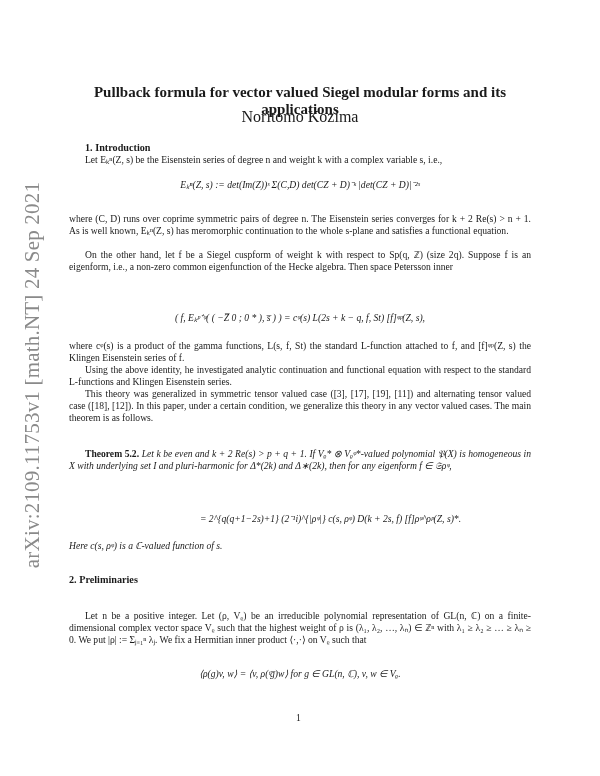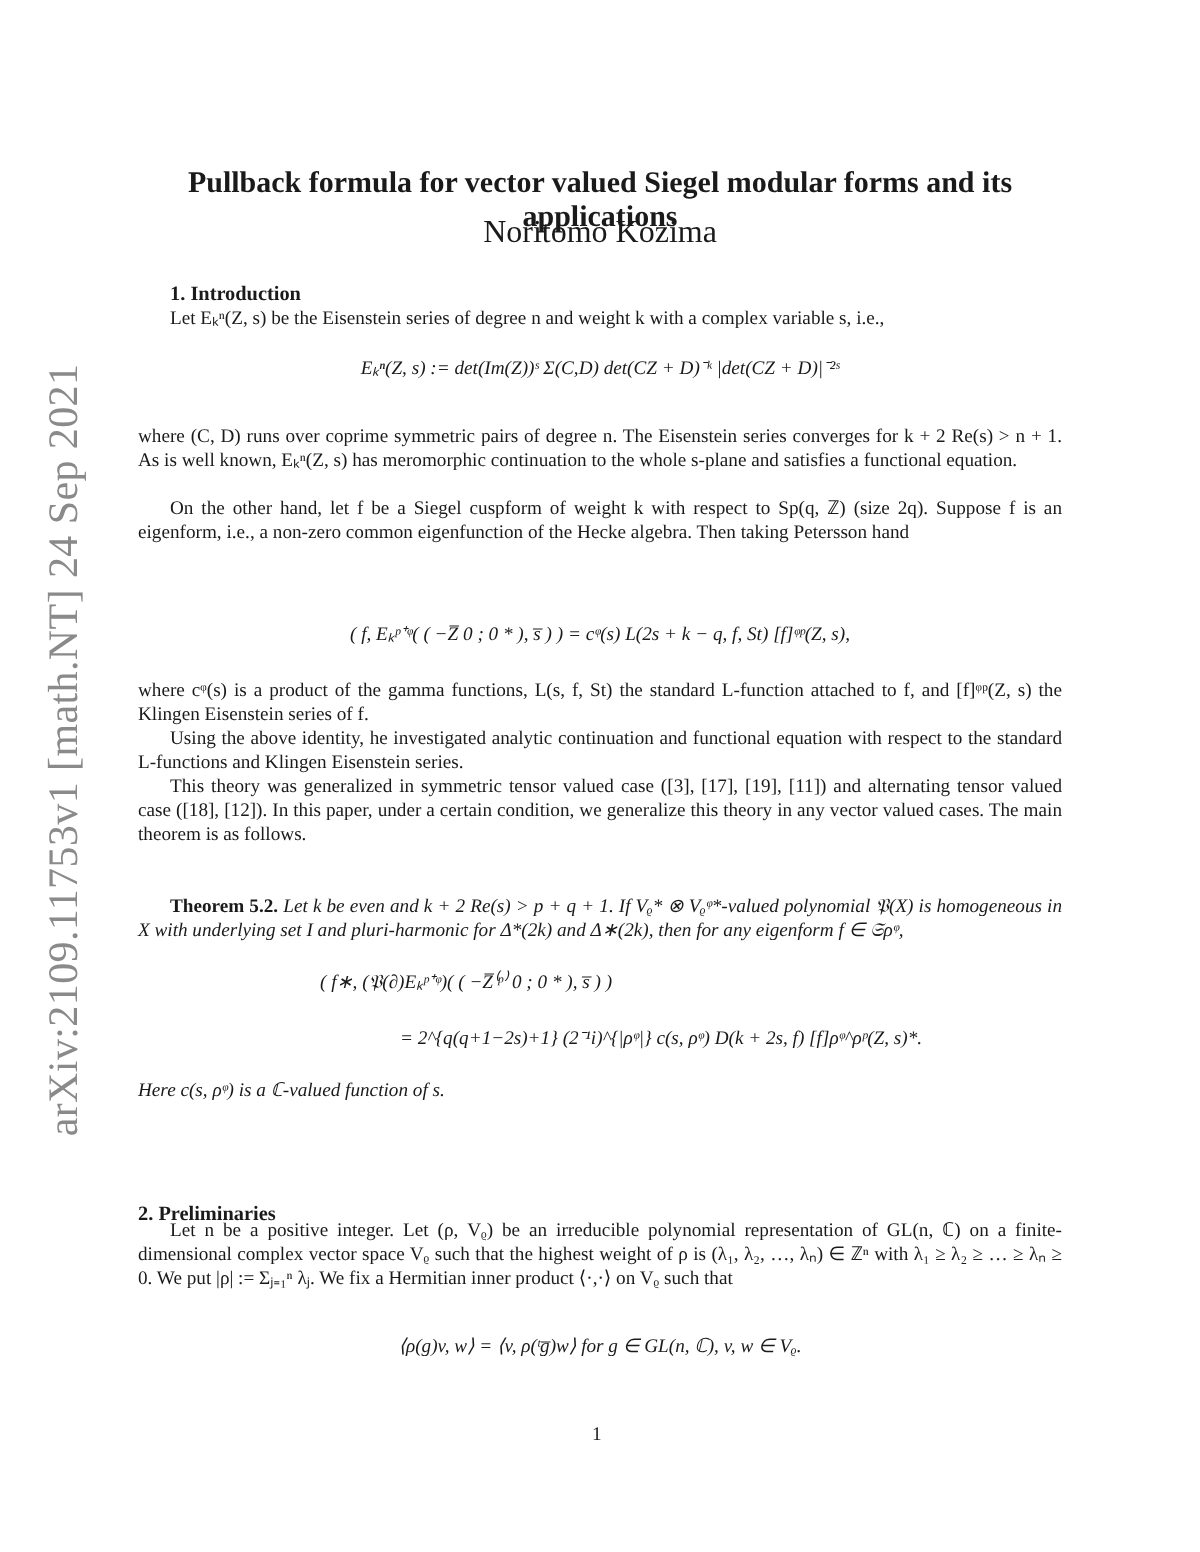--- a/index.html
+++ b/index.html
@@ -34,35 +34,34 @@
     <span>arXiv:2109.11753v1  [math.NT]  24 Sep 2021</span>
   </div>
 
   <div class="title">Pullback formula for vector valued Siegel modular forms and its applications</div>
   <div class="author">Noritomo Kozima</div>
 
   <div class="content h1" style="top:142px;margin-left:16px;">1. Introduction</div>
   <div class="content eq" style="top:178px; height:28px; line-height:14px;">Eₖⁿ(Z, s) := det(Im(Z))ˢ  Σ(C,D)  det(CZ + D)⁻ᵏ |det(CZ + D)|⁻²ˢ</div>
   <div class="content p ind" style="top:154px;">Let Eₖⁿ(Z, s) be the Eisenstein series of degree n and weight k with a complex variable s, i.e.,</div>
   <div class="content p" style="top:213px;">where (C, D) runs over coprime symmetric pairs of degree n. The Eisenstein series converges for k + 2 Re(s) &gt; n + 1. As is well known, Eₖⁿ(Z, s) has meromorphic continuation to the whole s-plane and satisfies a functional equation.</div>
-  <div class="content p ind" style="top:249px;">On the other hand, let f be a Siegel cuspform of weight k with respect to Sp(q, ℤ) (size 2q). Suppose f is an eigenform, i.e., a non-zero common eigenfunction of the Hecke algebra. Then taking Petersson hand</div>
+  <div class="content p ind" style="top:249px;">On the other hand, let f be a Siegel cuspform of weight k with respect to Sp(q, ℤ) (size 2q). Suppose f is an eigenform, i.e., a non-zero common eigenfunction of the Hecke algebra. Then space Petersson inner</div>
   <div class="content eq" style="top:312px; white-space:nowrap;">
     <span>( f, Eₖᵖ⁺ᵠ( ( −Z̅  0 ; 0  * ), s̅ ) )</span>
     <span>= cᵠ(s) L(2s + k − q, f, St) [f]ᵠᵖ(Z, s),</span>
   </div>
   <div class="content p" style="top:340px;">where cᵠ(s) is a product of the gamma functions, L(s, f, St) the standard L-function attached to f, and [f]ᵠᵖ(Z, s) the Klingen Eisenstein series of f.</div>
   <div class="content p ind" style="top:364px;">Using the above identity, he investigated analytic continuation and functional equation with respect to the standard L-functions and Klingen Eisenstein series.</div>
   <div class="content p ind" style="top:388px;">This theory was generalized in symmetric tensor valued case ([3], [17], [19], [11]) and alternating tensor valued case ([18], [12]). In this paper, under a certain condition, we generalize this theory in any vector valued cases. The main theorem is as follows.</div>
 
   <div class="content p" style="top:448px;">
     <span class="b" style="margin-left:16px;">Theorem 5.2.</span>
     <span class="it">Let k be even and k + 2 Re(s) &gt; p + q + 1. If Vᵨ* ⊗ Vᵨᵠ*-valued polynomial 𝔓(X) is homogeneous in X with underlying set I and pluri-harmonic for Δ*(2k) and Δ∗(2k), then for any eigenform f ∈ 𝔖ρᵠ,</span>
   </div>
-  <div class="abs" style="left:160px; top:484px; font-family:'Liberation Serif',serif; font-size:9.6px; font-style:italic; white-space:nowrap;">( f∗, (𝔓(∂)Eₖᵖ⁺ᵠ)( ( −Z̅⁽ᵖ⁾  0 ; 0  * ), s̅ ) )</div>
   <div class="abs" style="left:200px; top:512px; font-family:'Liberation Serif',serif; font-size:9.6px; font-style:italic; white-space:nowrap;">= 2^{q(q+1−2s)+1} (2⁻¹i)^{|ρᵠ|} c(s, ρᵠ) D(k + 2s, f) [f]ρᵠ^ρᵖ(Z, s)*.</div>
   <div class="content it" style="top:540px;">Here c(s, ρᵠ) is a ℂ-valued function of s.</div>
 
-  <div class="content h1" style="top:602px;">2. Preliminaries</div>
+  <div class="content h1" style="top:574px;">2. Preliminaries</div>
   <div class="content p ind" style="top:610px;">Let n be a positive integer. Let (ρ, Vᵨ) be an irreducible polynomial representation of GL(n, ℂ) on a finite-dimensional complex vector space Vᵨ such that the highest weight of ρ is (λ₁, λ₂, …, λₙ) ∈ ℤⁿ with λ₁ ≥ λ₂ ≥ … ≥ λₙ ≥ 0. We put |ρ| := Σⱼ₌₁ⁿ λⱼ. We fix a Hermitian inner product ⟨·,·⟩ on Vᵨ such that</div>
   <div class="content eq" style="top:668px;">⟨ρ(g)v, w⟩ = ⟨v, ρ(ᵗg̅)w⟩    for g ∈ GL(n, ℂ), v, w ∈ Vᵨ.</div>
 
   <div class="pagenum">1</div>
 </div>
 
 </body></html>

